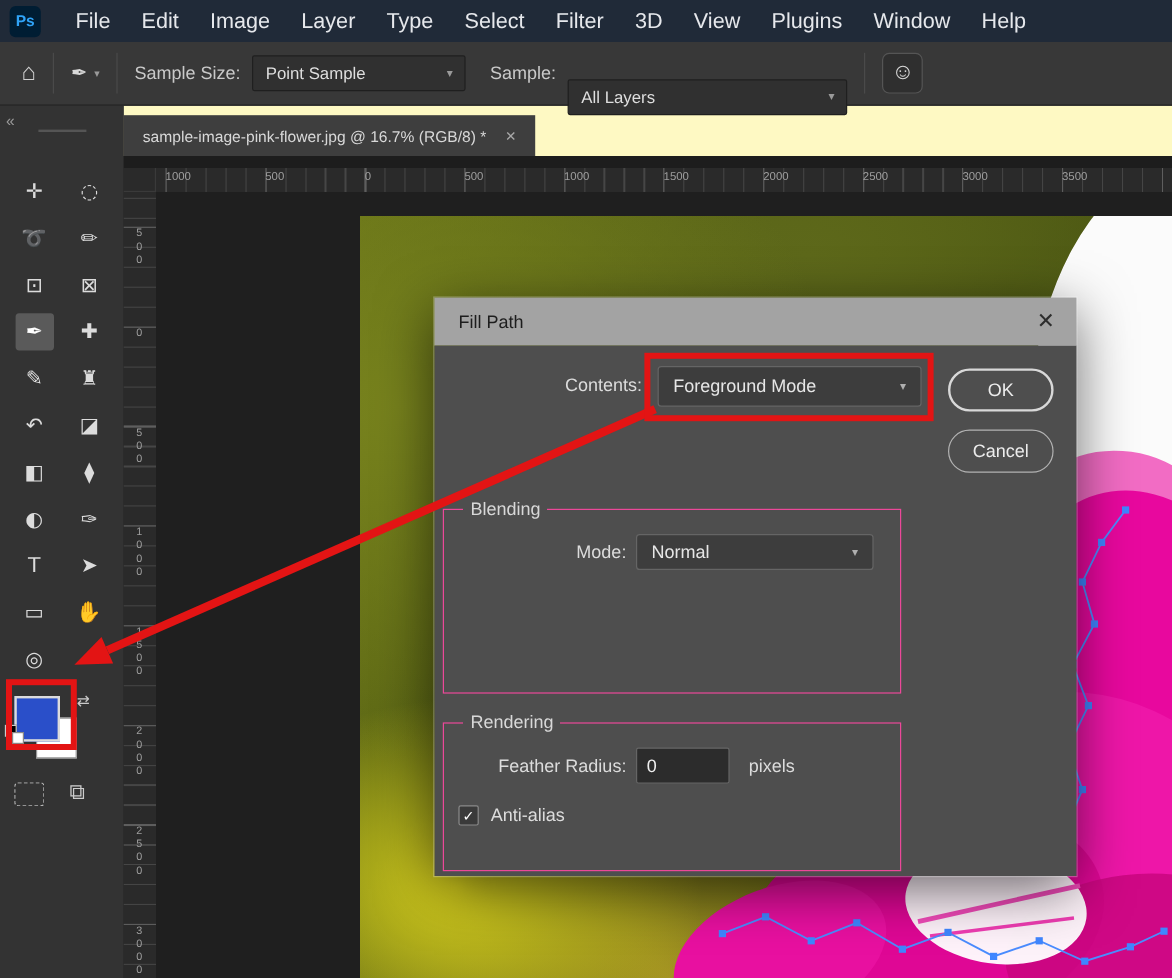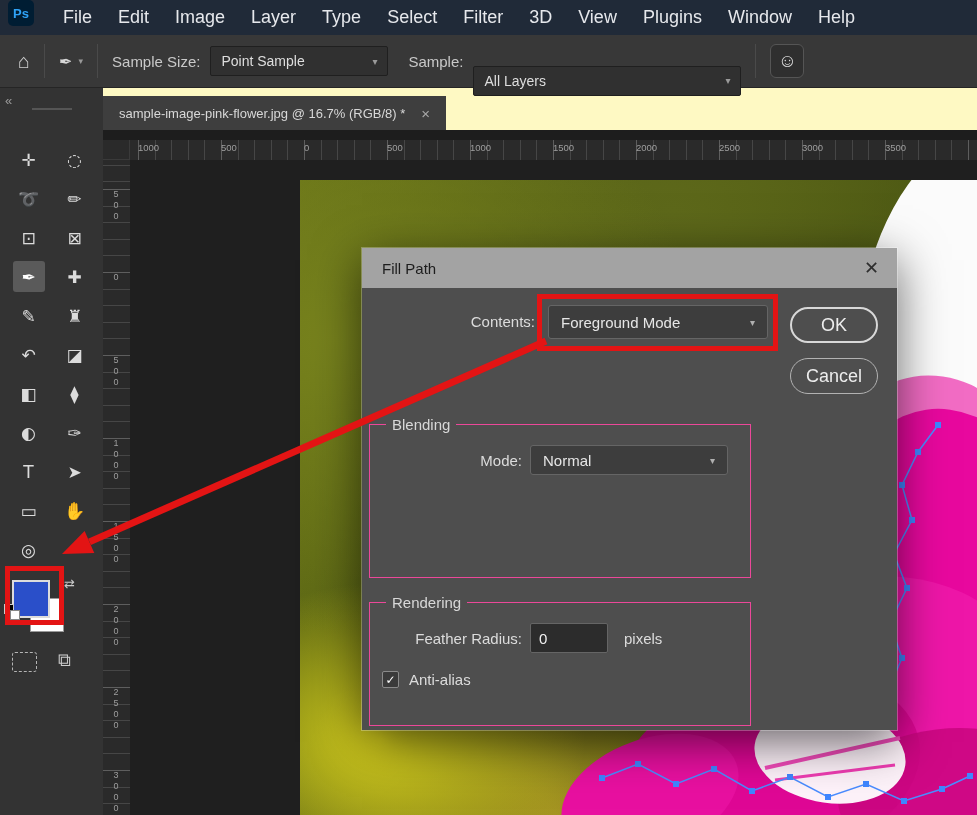--- a/index.html
+++ b/index.html
@@ -2,40 +2,40 @@
 <html><head>
 <meta charset="utf-8">
 <style>
   * { margin:0; padding:0; box-sizing:border-box; }
   html,body { width:977px; height:815px; overflow:hidden; }
   body { font-family:"Liberation Sans","DejaVu Sans",sans-serif; background:#1e1e1e; }
   .app { position:relative; width:977px; height:815px; overflow:hidden; background:#1e1e1e; }
 
   
   .menubar { position:absolute; left:0; top:0; width:100%; height:35px; background:#202a38;
-             display:flex; padding-left:8px; z-index:6; }
+             display:flex; align-items:center; padding-left:8px; z-index:6; }
   .ps-logo { width:26px; height:26px; border-radius:5px; background:#001d33; color:#2fa3f7;
              font-weight:bold; font-size:13px; display:flex; align-items:center; justify-content:center;
              margin-right:16px; }
   .menu-items { display:flex; align-items:center; }
   .menu-item { color:#e6e8ec; font-size:18px; padding:0 13px; line-height:35px; cursor:default; }
 
   
   .optionsbar { position:absolute; left:0; top:35px; width:100%; height:53px; background:#383838;
                 display:flex; align-items:center; padding-left:18px; z-index:6; border-bottom:1px solid #252525; }
   .opt-icon { color:#cfcfcf; font-size:20px; }
   .sep { width:1px; height:34px; background:#4a4a4a; margin:0 14px; flex:none; }
   .tool-seg { display:flex; align-items:center; gap:6px; color:#d8d8d8; }
   .tool-seg .chev { font-size:9px; color:#9a9a9a; }
   .opt-label { color:#c9c9c9; font-size:15px; margin-right:10px; white-space:nowrap; }
   .dropdown { height:30px; background:#303030; border:1px solid #1f1f1f; border-radius:2px;
               display:flex; align-items:center; padding:0 10px; color:#dedede; font-size:14px; }
   .dropdown .chev { margin-left:auto; font-size:10px; color:#9a9a9a; padding-left:8px; }
   .dd-sample-size { width:178px; margin-right:20px; }
-  .dd-sample { width:268px;margin-top:39px; }
+  .dd-sample { width:233px;margin-top:39px; }
   .smiley-btn { width:34px; height:34px; border-radius:6px; background:#2f2f2f; border:1px solid #555;
                 display:flex; align-items:center; justify-content:center; color:#d8d8d8; font-size:19px; }
 
   
   .toolbar { position:absolute; left:0; top:88px; width:103px; height:727px; background:#333; z-index:5; }
   .collapse { position:absolute; left:5px; top:5px; color:#9a9a9a; font-size:13px; }
   .grip { width:40px; height:2px; background:#555; margin:20px auto 0 auto; }
   .tools { position:absolute; left:0; top:52px; width:103px; display:grid;
            grid-template-columns:46px 46px; justify-content:center; }
   .tool { width:46px; height:39px; display:flex; align-items:center; justify-content:center; }
@@ -99,21 +99,21 @@
   .dlg-title { height:40px; background:#a3a3a3; display:flex; align-items:center;
                padding:0 20px; position:relative; }
   .dlg-title .title { color:#1d1d1d; font-size:15px; }
   .dlg-close { position:absolute; right:18px; top:9px; color:#2e2e2e; font-size:18px; }
   .dlg-body { position:relative; height:442px; background:#4e4e4e; }
   .dlg-label { color:#dcdcdc; font-size:15px; }
   .lbl-contents { position:absolute; left:0; top:25px; width:173px; text-align:right; }
   .dlg-dd { background:#3d3d3d; border:1px solid #656565; border-radius:3px; color:#e6e6e6; font-size:15px; }
   .dd-contents { position:absolute; left:186px; top:17px; width:220px; height:34px; }
   .pill { position:absolute; left:428px; width:88px; height:36px; border-radius:18px; background:transparent;
-          color:#ececec; font-size:18px; font-family:inherit; cursor:pointer; }
+          color:#ececec; font-size:15px; font-family:inherit; cursor:pointer; }
   .btn-ok { top:19px; border:2px solid #d8d8d8; }
   .btn-cancel { top:70px; border:1.5px solid #b2b2b2; }
   fieldset.group { position:absolute; left:7px; width:382px; border:1px solid #ec4899; padding:4px 12px 12px 12px; }
   .group-blending { top:128px; height:162px; }
   .group-rendering { top:306px; height:132px; }
   fieldset.group legend { margin-left:4px; padding:0 6px; font-size:15px; color:#d8d8d8; }
   .frow { display:flex; align-items:center; margin-top:8px; }
   .frow label { width:140px; text-align:right; margin-right:8px; }
   .dd-mode { width:198px; height:30px; display:flex; align-items:center; padding:0 12px; }
   .num-input { width:78px; height:30px; background:#2c2c2c; color:#f0f0f0; font-size:15px;

